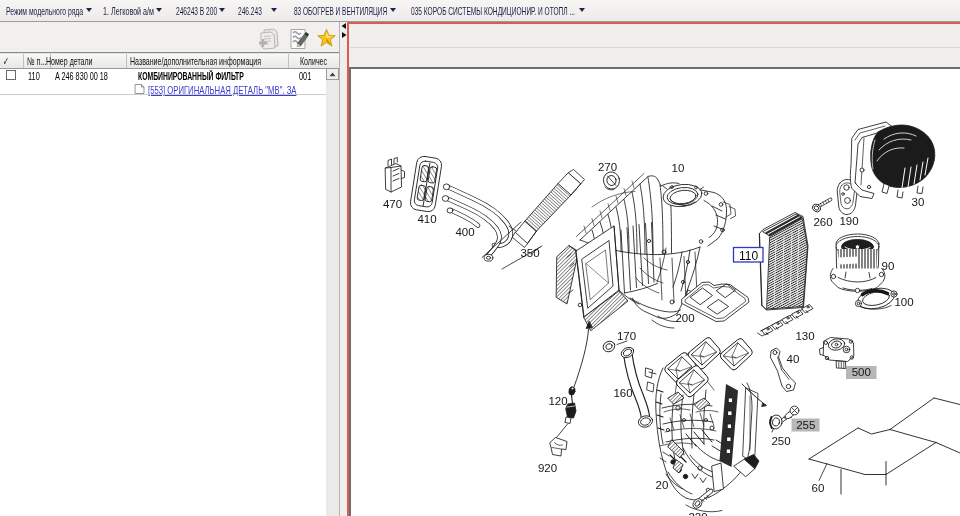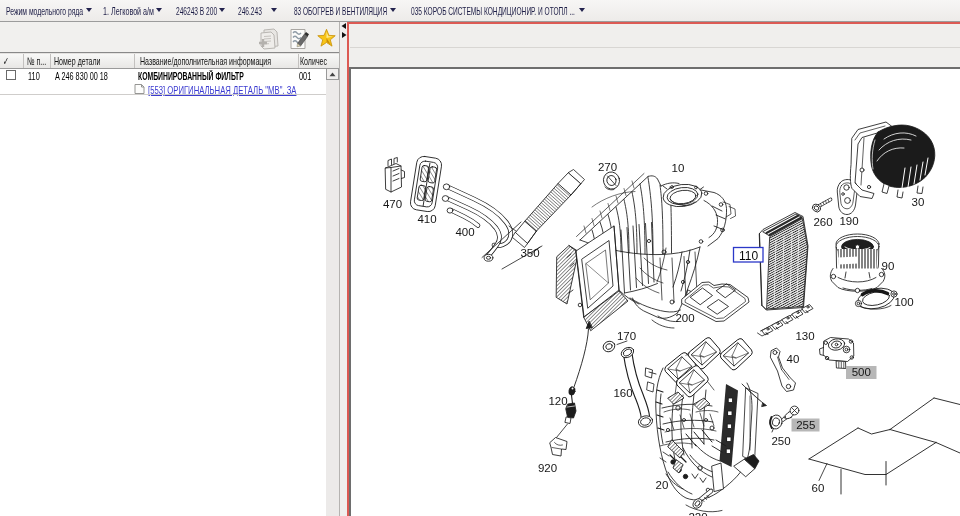--- a/index.html
+++ b/index.html
@@ -75,24 +75,24 @@
  <path d="M12,12.5 L17.5,21 L12,17.3 Z" fill="#c98b07"></path>
 </svg>
 
 <div id="thead" class="abs"></div>
 <div class="hcell" style="left:0;width:23px">
     <span class="hlab">✓</span>
   </div>
 <div class="hcell" style="left:24px;width:26px">
     <span class="hlab">№ п...</span>
   </div>
-<div class="hcell" style="left:51px;width:83px">
+<div class="hcell" style="left:43px;width:83px">
     <span class="hlab">Номер детали</span>
   </div>
-<div class="hcell" style="left:137px;width:161px">
+<div class="hcell" style="left:127px;width:161px">
     <span class="hlab">Название/дополнительная информация</span>
   </div>
 <div class="hcell" style="left:297px;width:30px;border-right:none">
     <span class="hlab">Количество</span>
   </div>
 
 <div class="abs" style="left:6px;top:70px;width:10px;height:10px;background:#fff;border:1px solid #6a6a6a;box-sizing:border-box"></div>
 <div class="cell" style="left:28px;top:70px;transform:scaleX(0.67)">110</div>
 <div class="cell" style="left:55px;top:70px;transform:scaleX(0.66)">A 246 830 00 18</div>
 <div class="cell" style="left:138px;top:70px;font-weight:bold;transform:scaleX(0.62)">КОМБИНИРОВАННЫЙ ФИЛЬТР</div>

